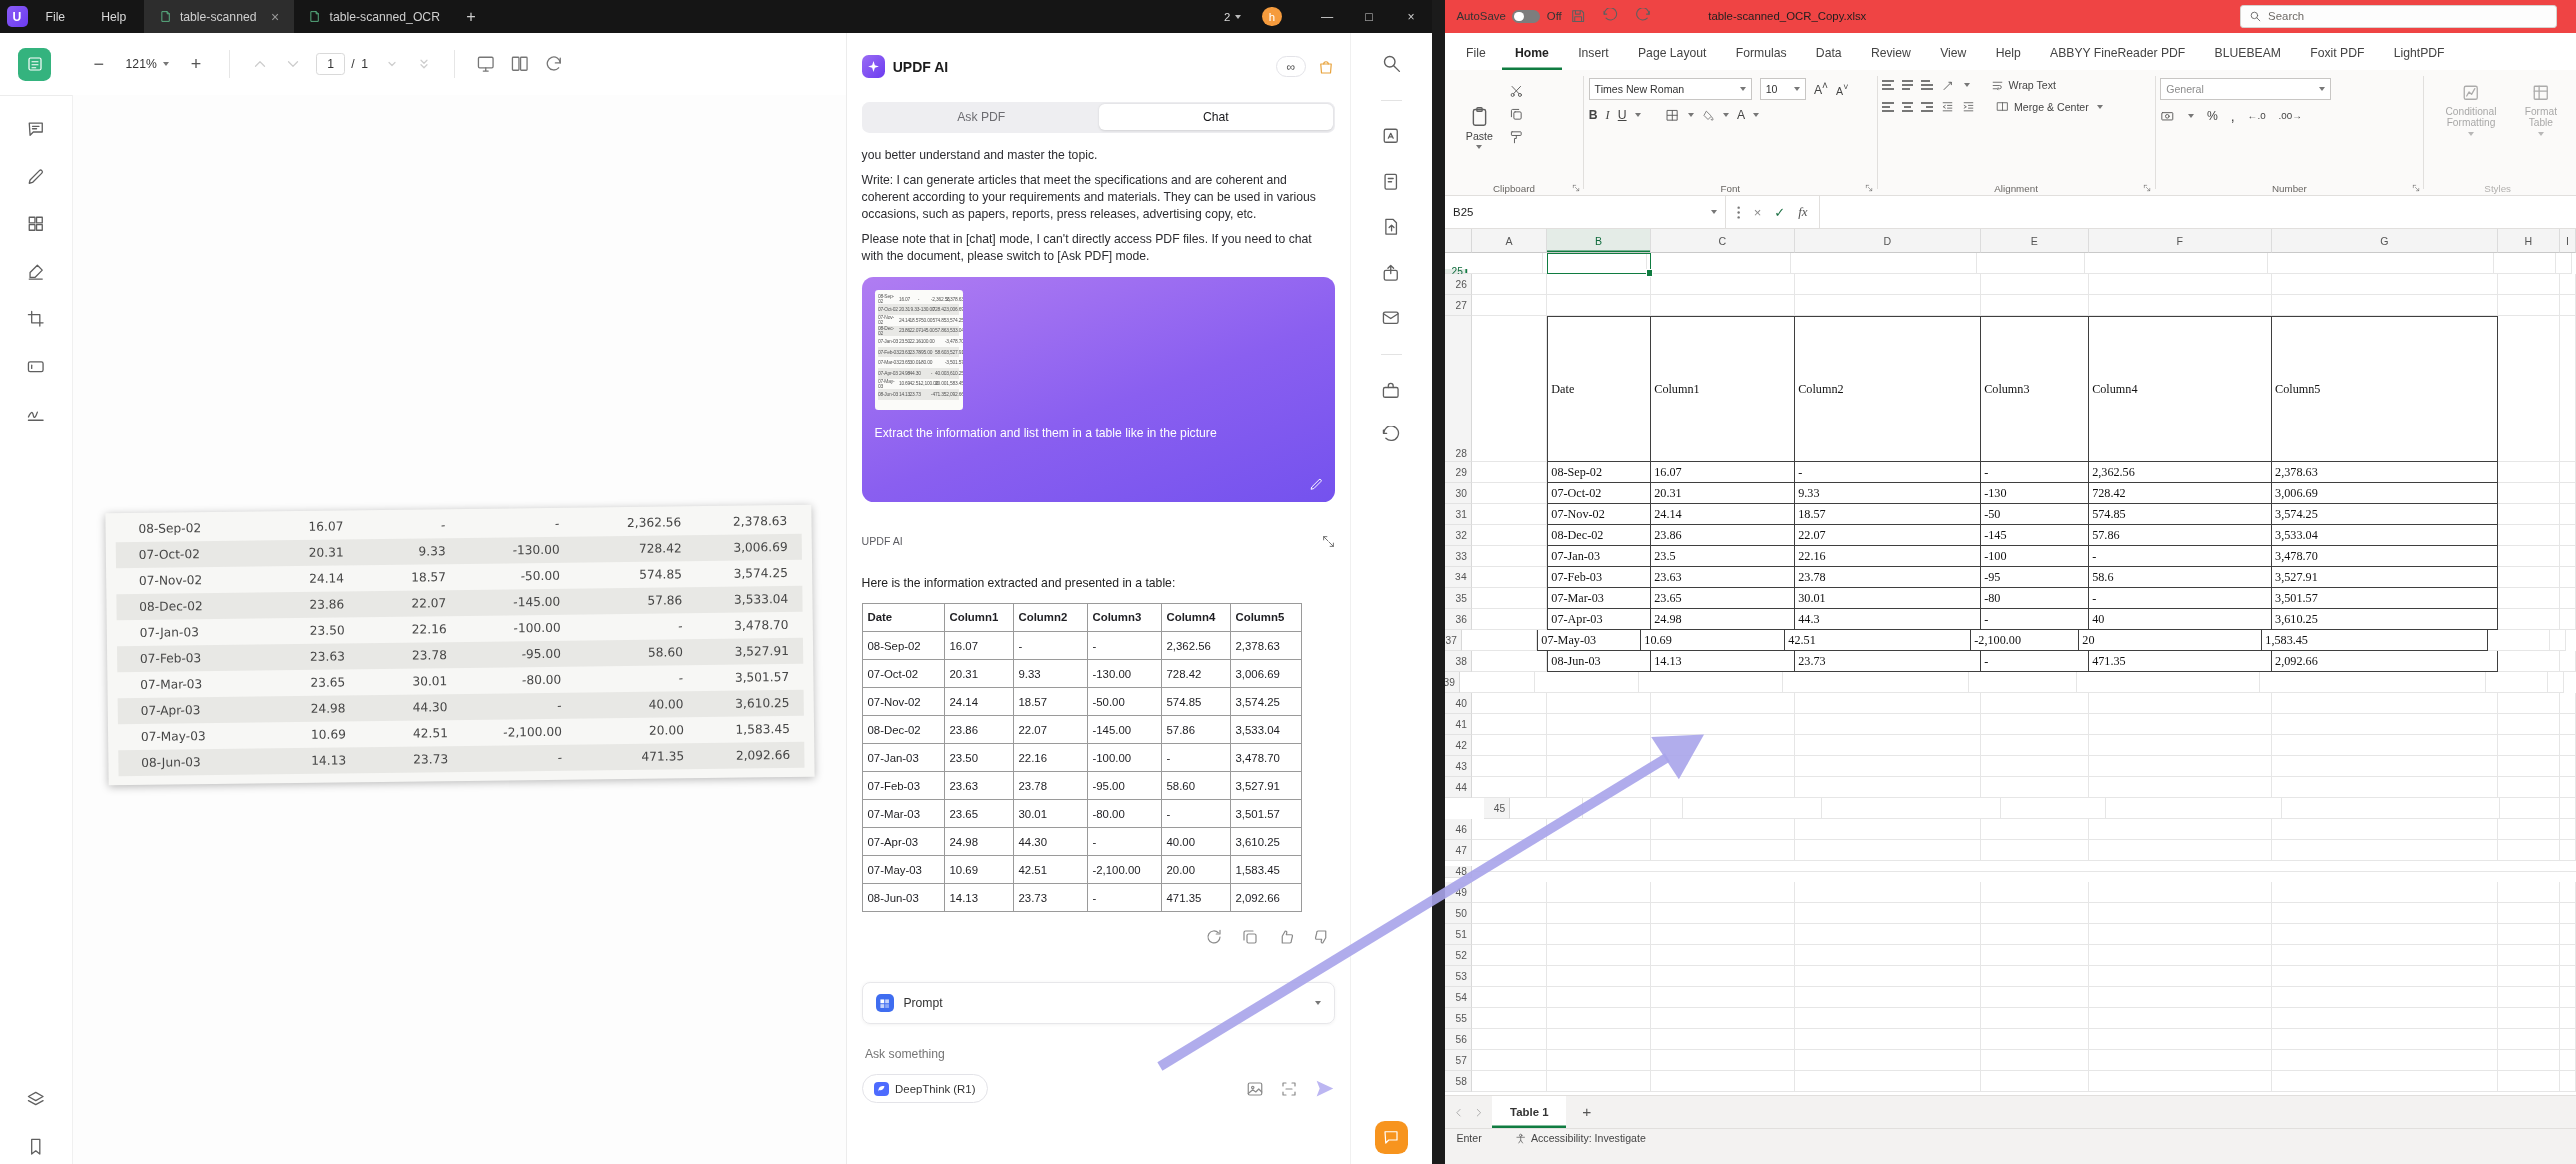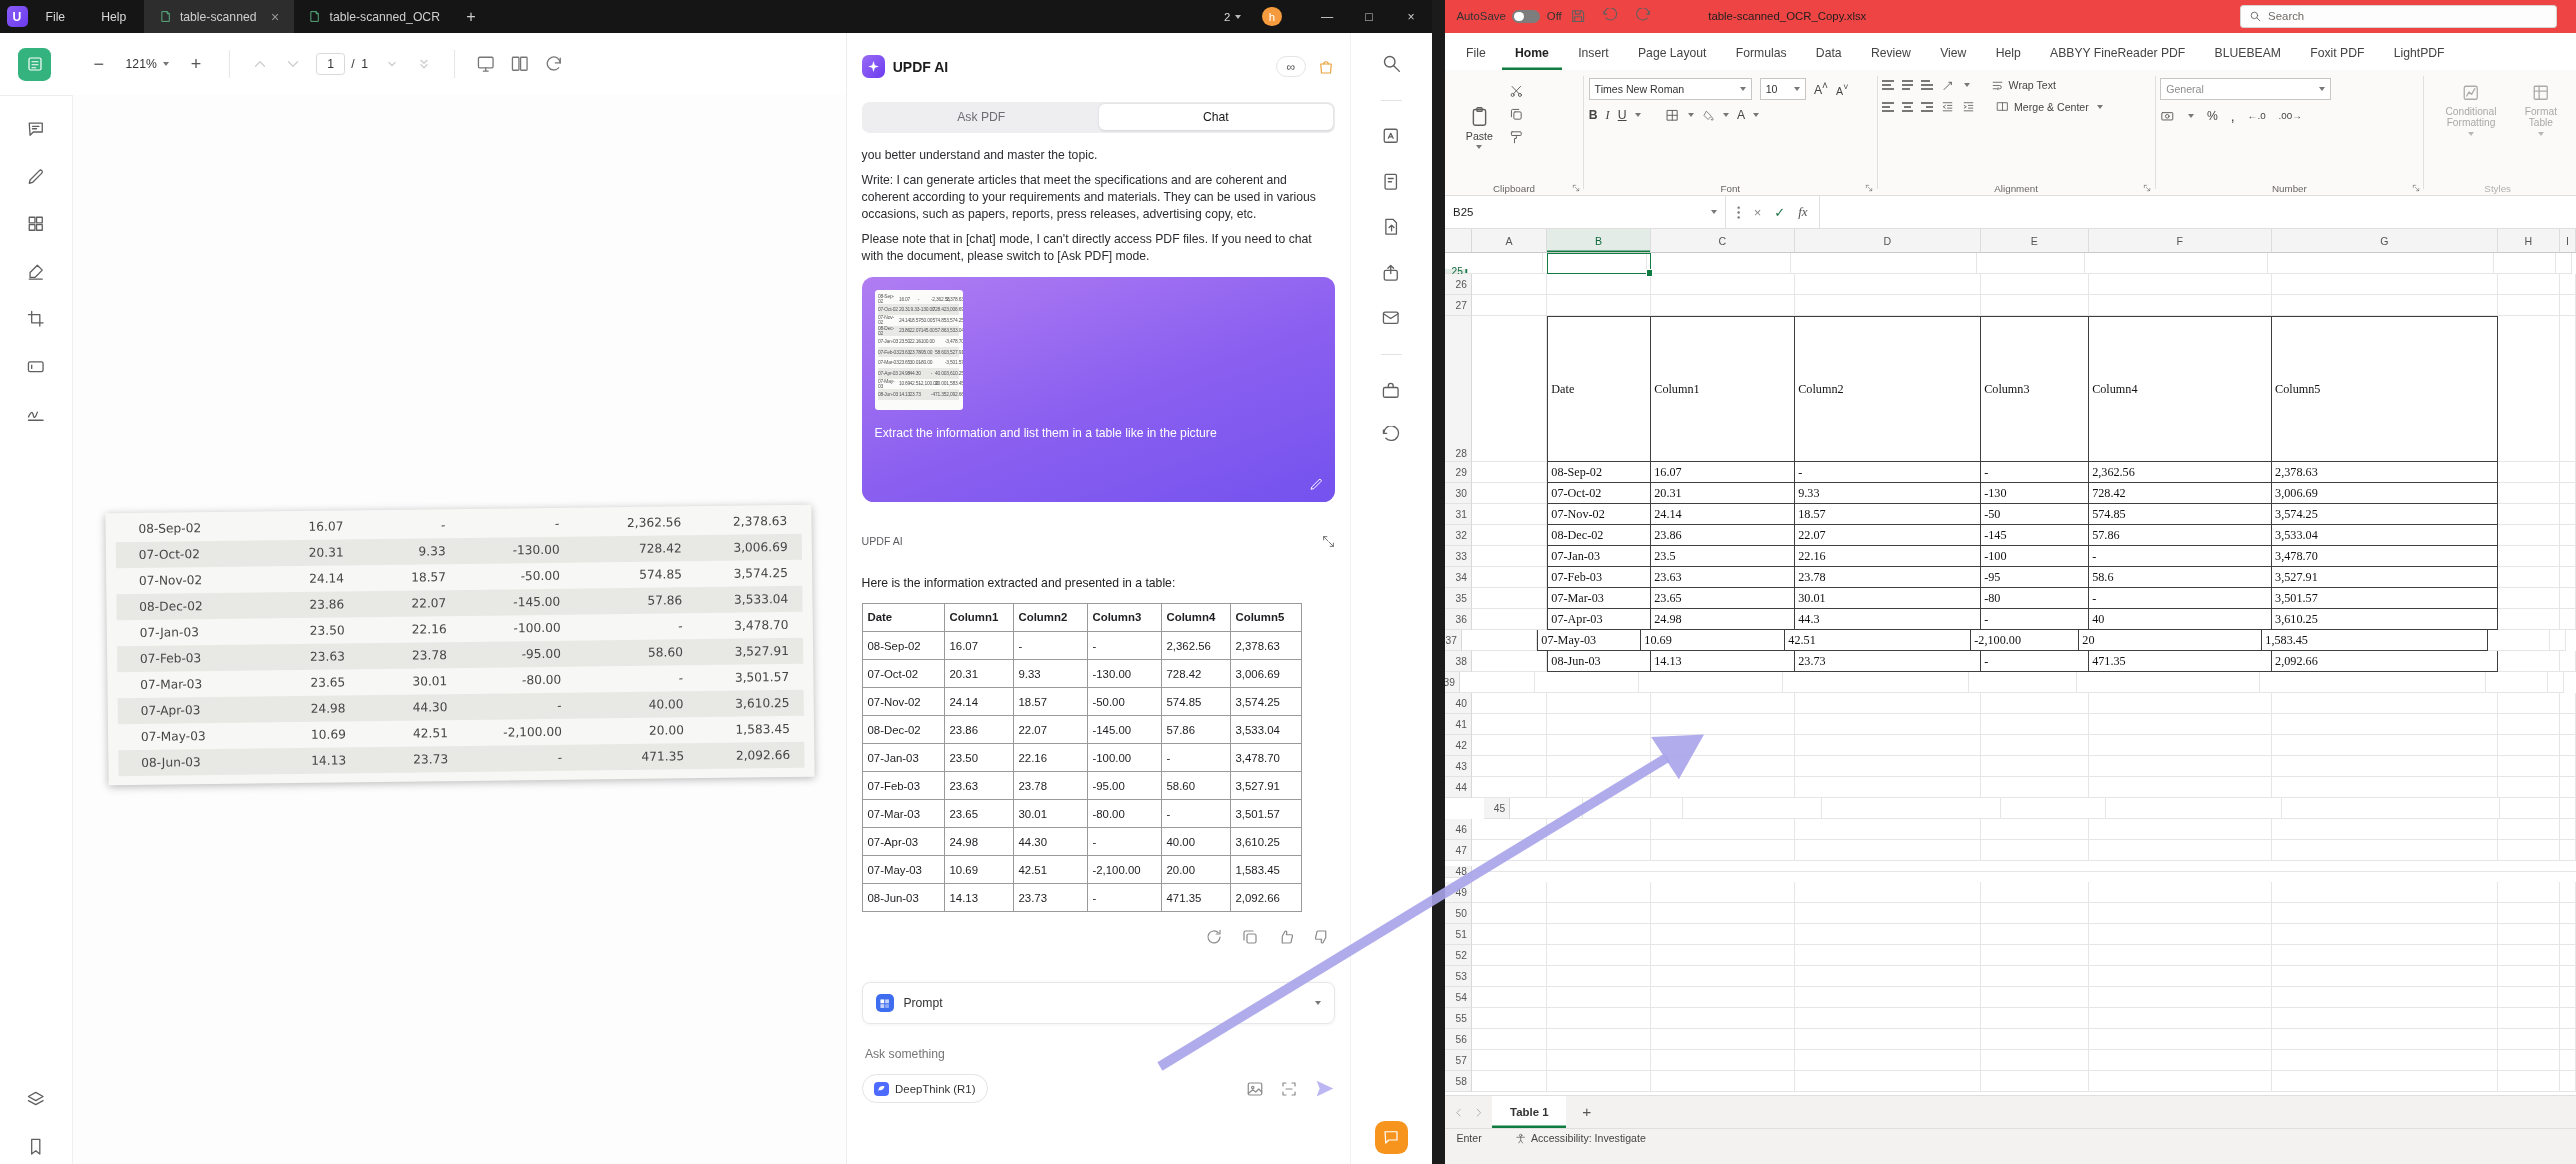--- a/index.html
+++ b/index.html
@@ -1150,21 +1150,21 @@
           <div class="g-cell tbl tbl-left" style="width: 104px;">07-Jan-03</div>
           <div class="g-cell tbl" style="width: 144px;">23.5</div>
           <div class="g-cell tbl" style="width: 186px;">22.16</div>
           <div class="g-cell tbl" style="width: 108px;">-100</div>
           <div class="g-cell tbl" style="width: 183px;">-</div>
           <div class="g-cell tbl" style="width: 226px;">3,478.70</div>
           <div class="g-cell" style="width: 62px;"></div>
           <div class="g-cell" style="width: 16.3px;"></div>
         </div>
         <div class="g-row" style="height: 21px;">
-          <div class="g-rowhdr" style="width: 27px;">34</div>
+          <div class="g-rowhdr" style="width: 27px; font-family: Liberation Mono, monospace;">34</div>
           <div class="g-cell" style="width: 75px;"></div>
           <div class="g-cell tbl tbl-left" style="width: 104px;">07-Feb-03</div>
           <div class="g-cell tbl" style="width: 144px;">23.63</div>
           <div class="g-cell tbl" style="width: 186px;">23.78</div>
           <div class="g-cell tbl" style="width: 108px;">-95</div>
           <div class="g-cell tbl" style="width: 183px;">58.6</div>
           <div class="g-cell tbl" style="width: 226px;">3,527.91</div>
           <div class="g-cell" style="width: 62px;"></div>
           <div class="g-cell" style="width: 16.3px;"></div>
         </div>

